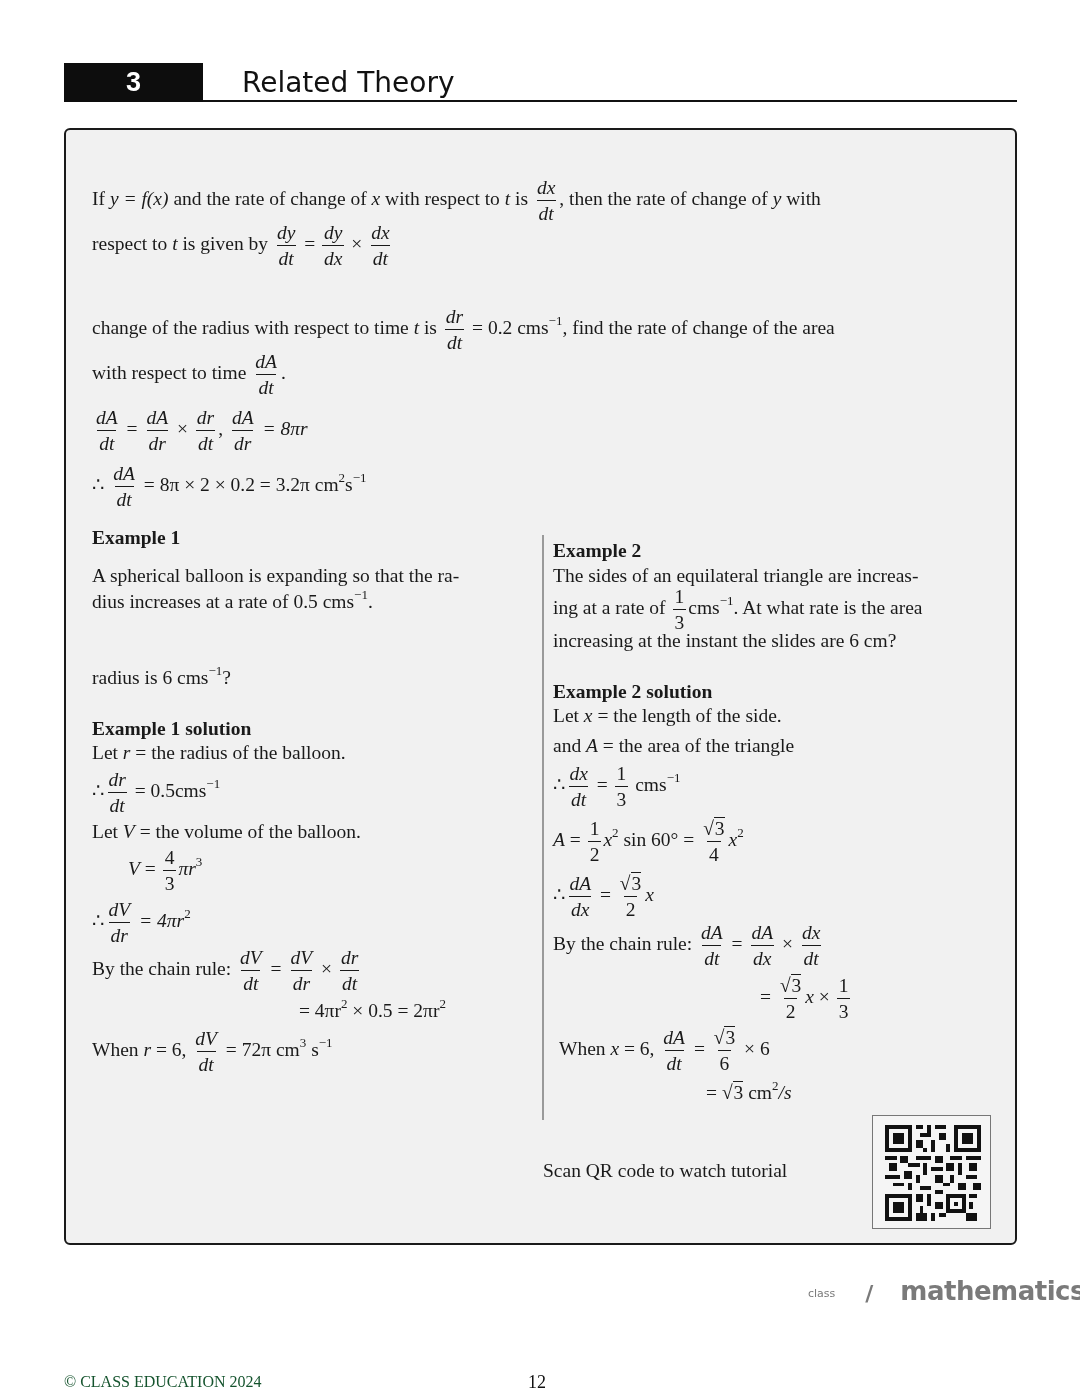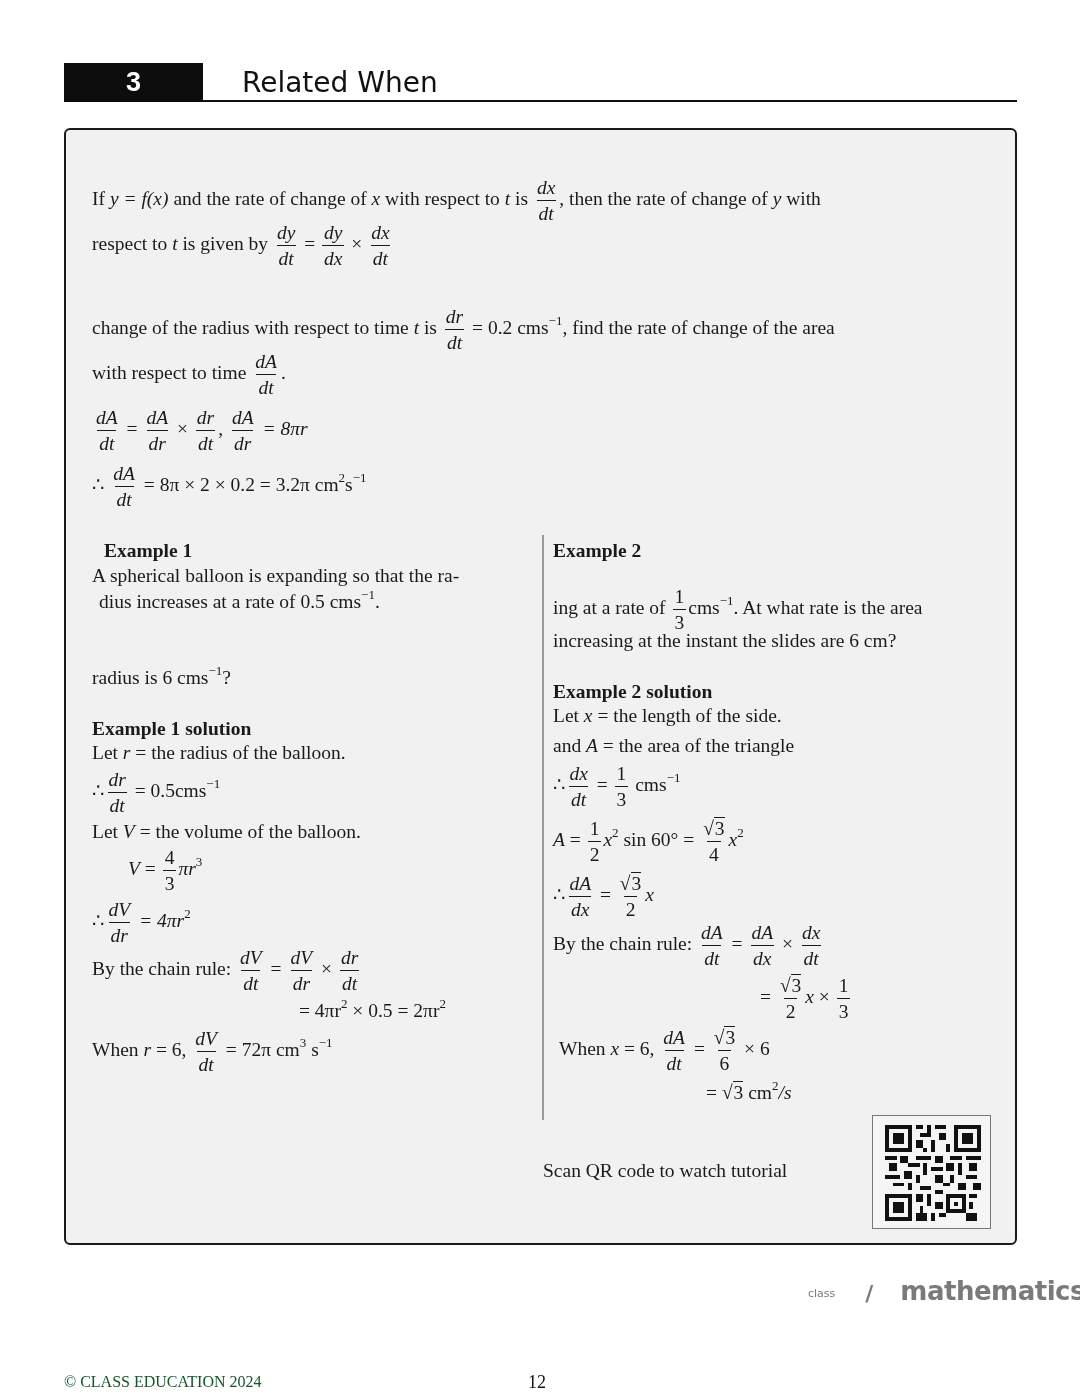--- a/index.html
+++ b/index.html
@@ -45,21 +45,21 @@
     font-family: "DejaVu Sans", "Liberation Sans", sans-serif; gap: 28px; }
   .footer-logo .small { font-size: 11px; margin-right: 2px; margin-bottom: 6px; }
   .footer-logo .swoosh { font-size: 22px; font-weight: bold; margin-right: -1px; }
   .footer-logo .big { font-size: 26px; font-weight: bold; letter-spacing: -0.5px; }
 </style>
 </head>
 <body>
 
 <div class="chapter-header">
   <div class="chapter-num">3</div>
-  <div class="chapter-title">Related When</div>
+  <div class="chapter-title">Related Theory</div>
 </div>
 
 <div class="theory-box">
 
   <div class="content">
 
     <div class="line" style="left:26px; top:48px;">
       <span>If </span><span class="i">y = f(x)</span><span> and the rate of change of </span><span class="i">x</span><span> with respect to </span><span class="i">t</span><span> is </span><span class="frac">
           <span class="num">dx</span>
           <span class="den">dt</span>
@@ -109,23 +109,23 @@
     </div>
     <div class="line" style="left:26px; top:334px;">
       <span>∴ </span><span class="frac">
           <span class="num">dA</span>
           <span class="den">dt</span>
         </span><span> = 8π × 2 × 0.2 = 3.2π cm</span><sup>2</sup><span>s</span><sup>−1</sup>
     </div>
 
     <div class="divider"></div>
 
-    <div class="line b" style="left:26px; top:411px;margin-left:12px;">Example 1</div>
+    <div class="line b" style="left:26px; top:398px;">Example 1</div>
     <div class="line" style="left:26px; top:436px;">A spherical balloon is expanding so that the ra-</div>
-    <div class="line" style="left:33px; top:462px;"><span>dius increases at a rate of 0.5 cms</span><sup>−1</sup><span>.</span></div>
+    <div class="line" style="left:26px; top:462px;"><span>dius increases at a rate of 0.5 cms</span><sup>−1</sup><span>.</span></div>
     <div class="line" style="left:26px; top:538px;"><span>radius is 6 cms</span><sup>−1</sup><span>?</span></div>
 
     <div class="line b" style="left:26px; top:589px;">Example 1 solution</div>
     <div class="line" style="left:26px; top:613px;"><span>Let </span><span class="i">r</span><span> =  the radius of the balloon.</span></div>
     <div class="line" style="left:26px; top:640px;"><span>∴</span><span class="frac">
           <span class="num">dr</span>
           <span class="den">dt</span>
         </span><span> = 0.5cms</span><sup>−1</sup></div>
     <div class="line" style="left:26px; top:692px;"><span>Let </span><span class="i">V</span><span> = the volume of the balloon.</span></div>
     <div class="line" style="left:62px; top:718px;"><span class="i">V</span><span> = </span><span class="frac up">
@@ -146,20 +146,21 @@
           <span class="num">dr</span>
           <span class="den">dt</span>
         </span></div>
     <div class="line" style="left:233px; top:871px;"><span>= 4πr</span><sup>2</sup><span> × 0.5 = 2πr</span><sup>2</sup></div>
     <div class="line" style="left:26px; top:899px;"><span>When </span><span class="i">r</span><span> = 6, </span><span class="frac">
           <span class="num">dV</span>
           <span class="den">dt</span>
         </span><span> = 72π cm</span><sup>3</sup><span> s</span><sup>−1</sup></div>
 
     <div class="line b" style="left:487px; top:411px;">Example 2</div>
+    <div class="line" style="left:487px; top:436px;">The sides of an equilateral triangle are increas-</div>
     <div class="line" style="left:487px; top:457px;"><span>ing at a rate of </span><span class="frac up">
           <span class="num">1</span>
           <span class="den">3</span>
         </span><span>cms</span><sup>−1</sup><span>. At what rate is the area</span></div>
     <div class="line" style="left:487px; top:501px;">increasing at the instant the slides are 6 cm?</div>
 
     <div class="line b" style="left:487px; top:552px;">Example 2 solution</div>
     <div class="line" style="left:487px; top:576px;"><span>Let </span><span class="i">x</span><span> =  the length of the side.</span></div>
     <div class="line" style="left:487px; top:606px;"><span>and </span><span class="i">A</span><span> =  the area of the triangle</span></div>
     <div class="line" style="left:487px; top:634px;"><span>∴</span><span class="frac">

